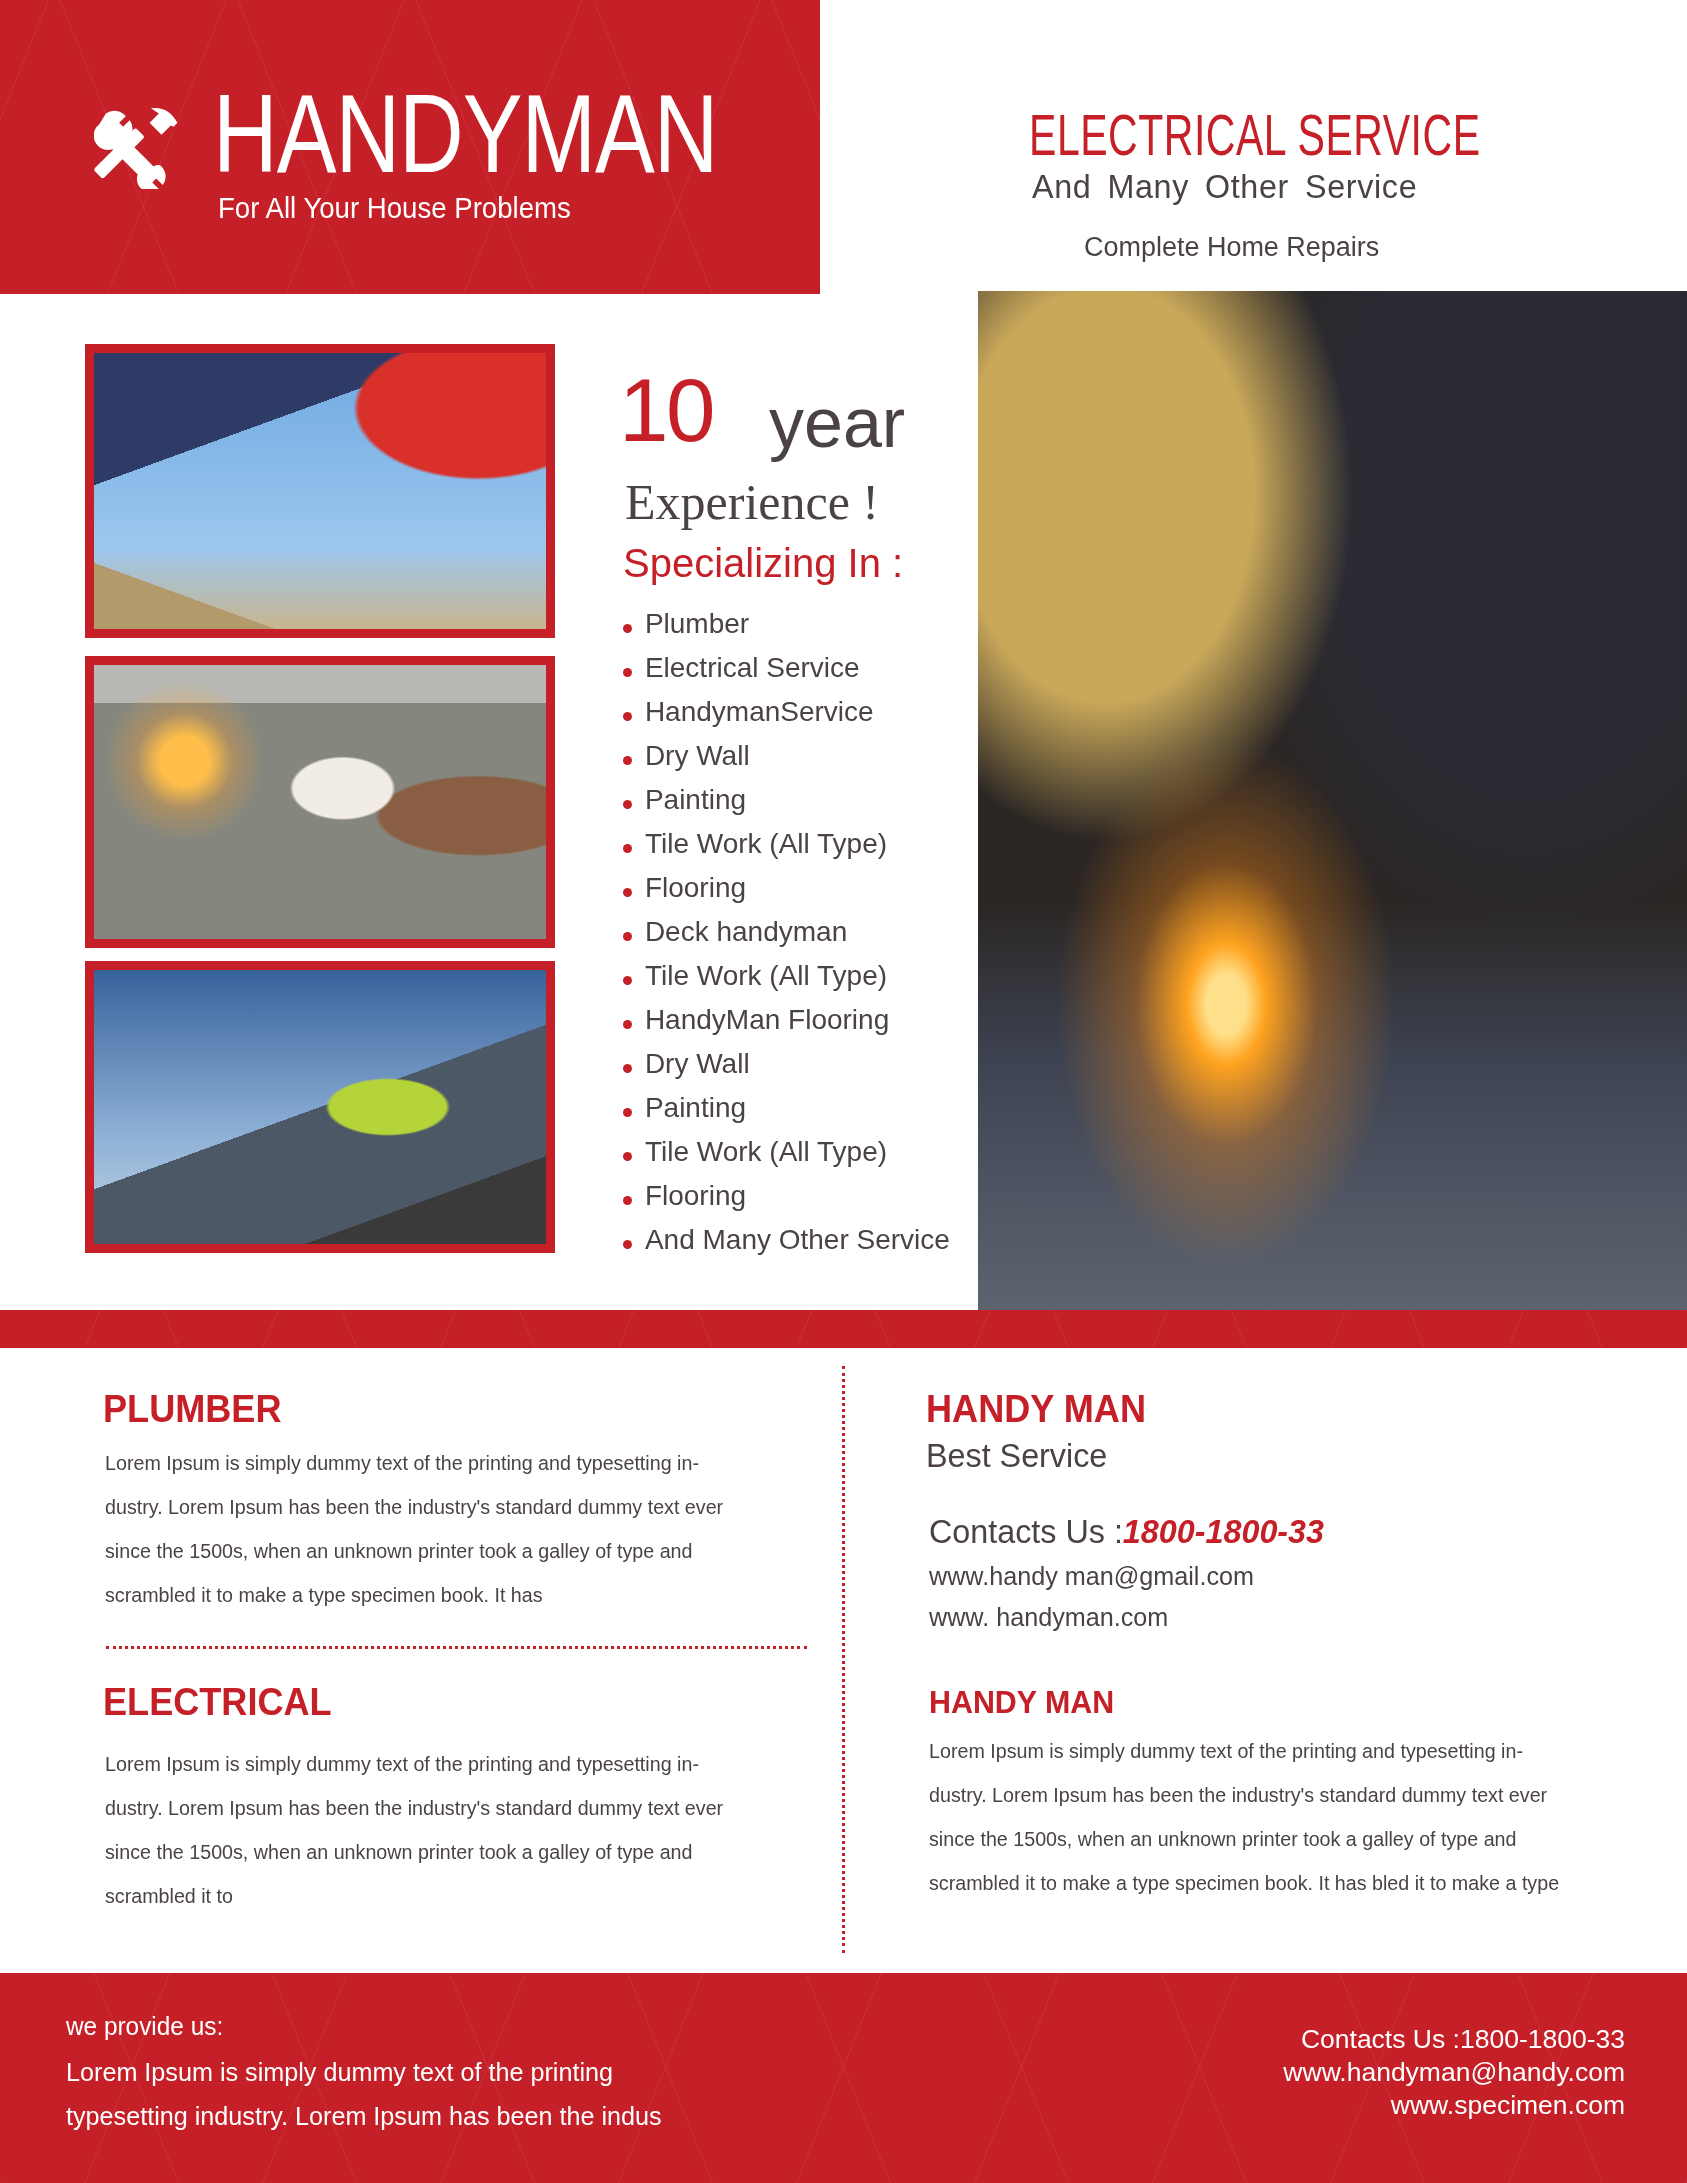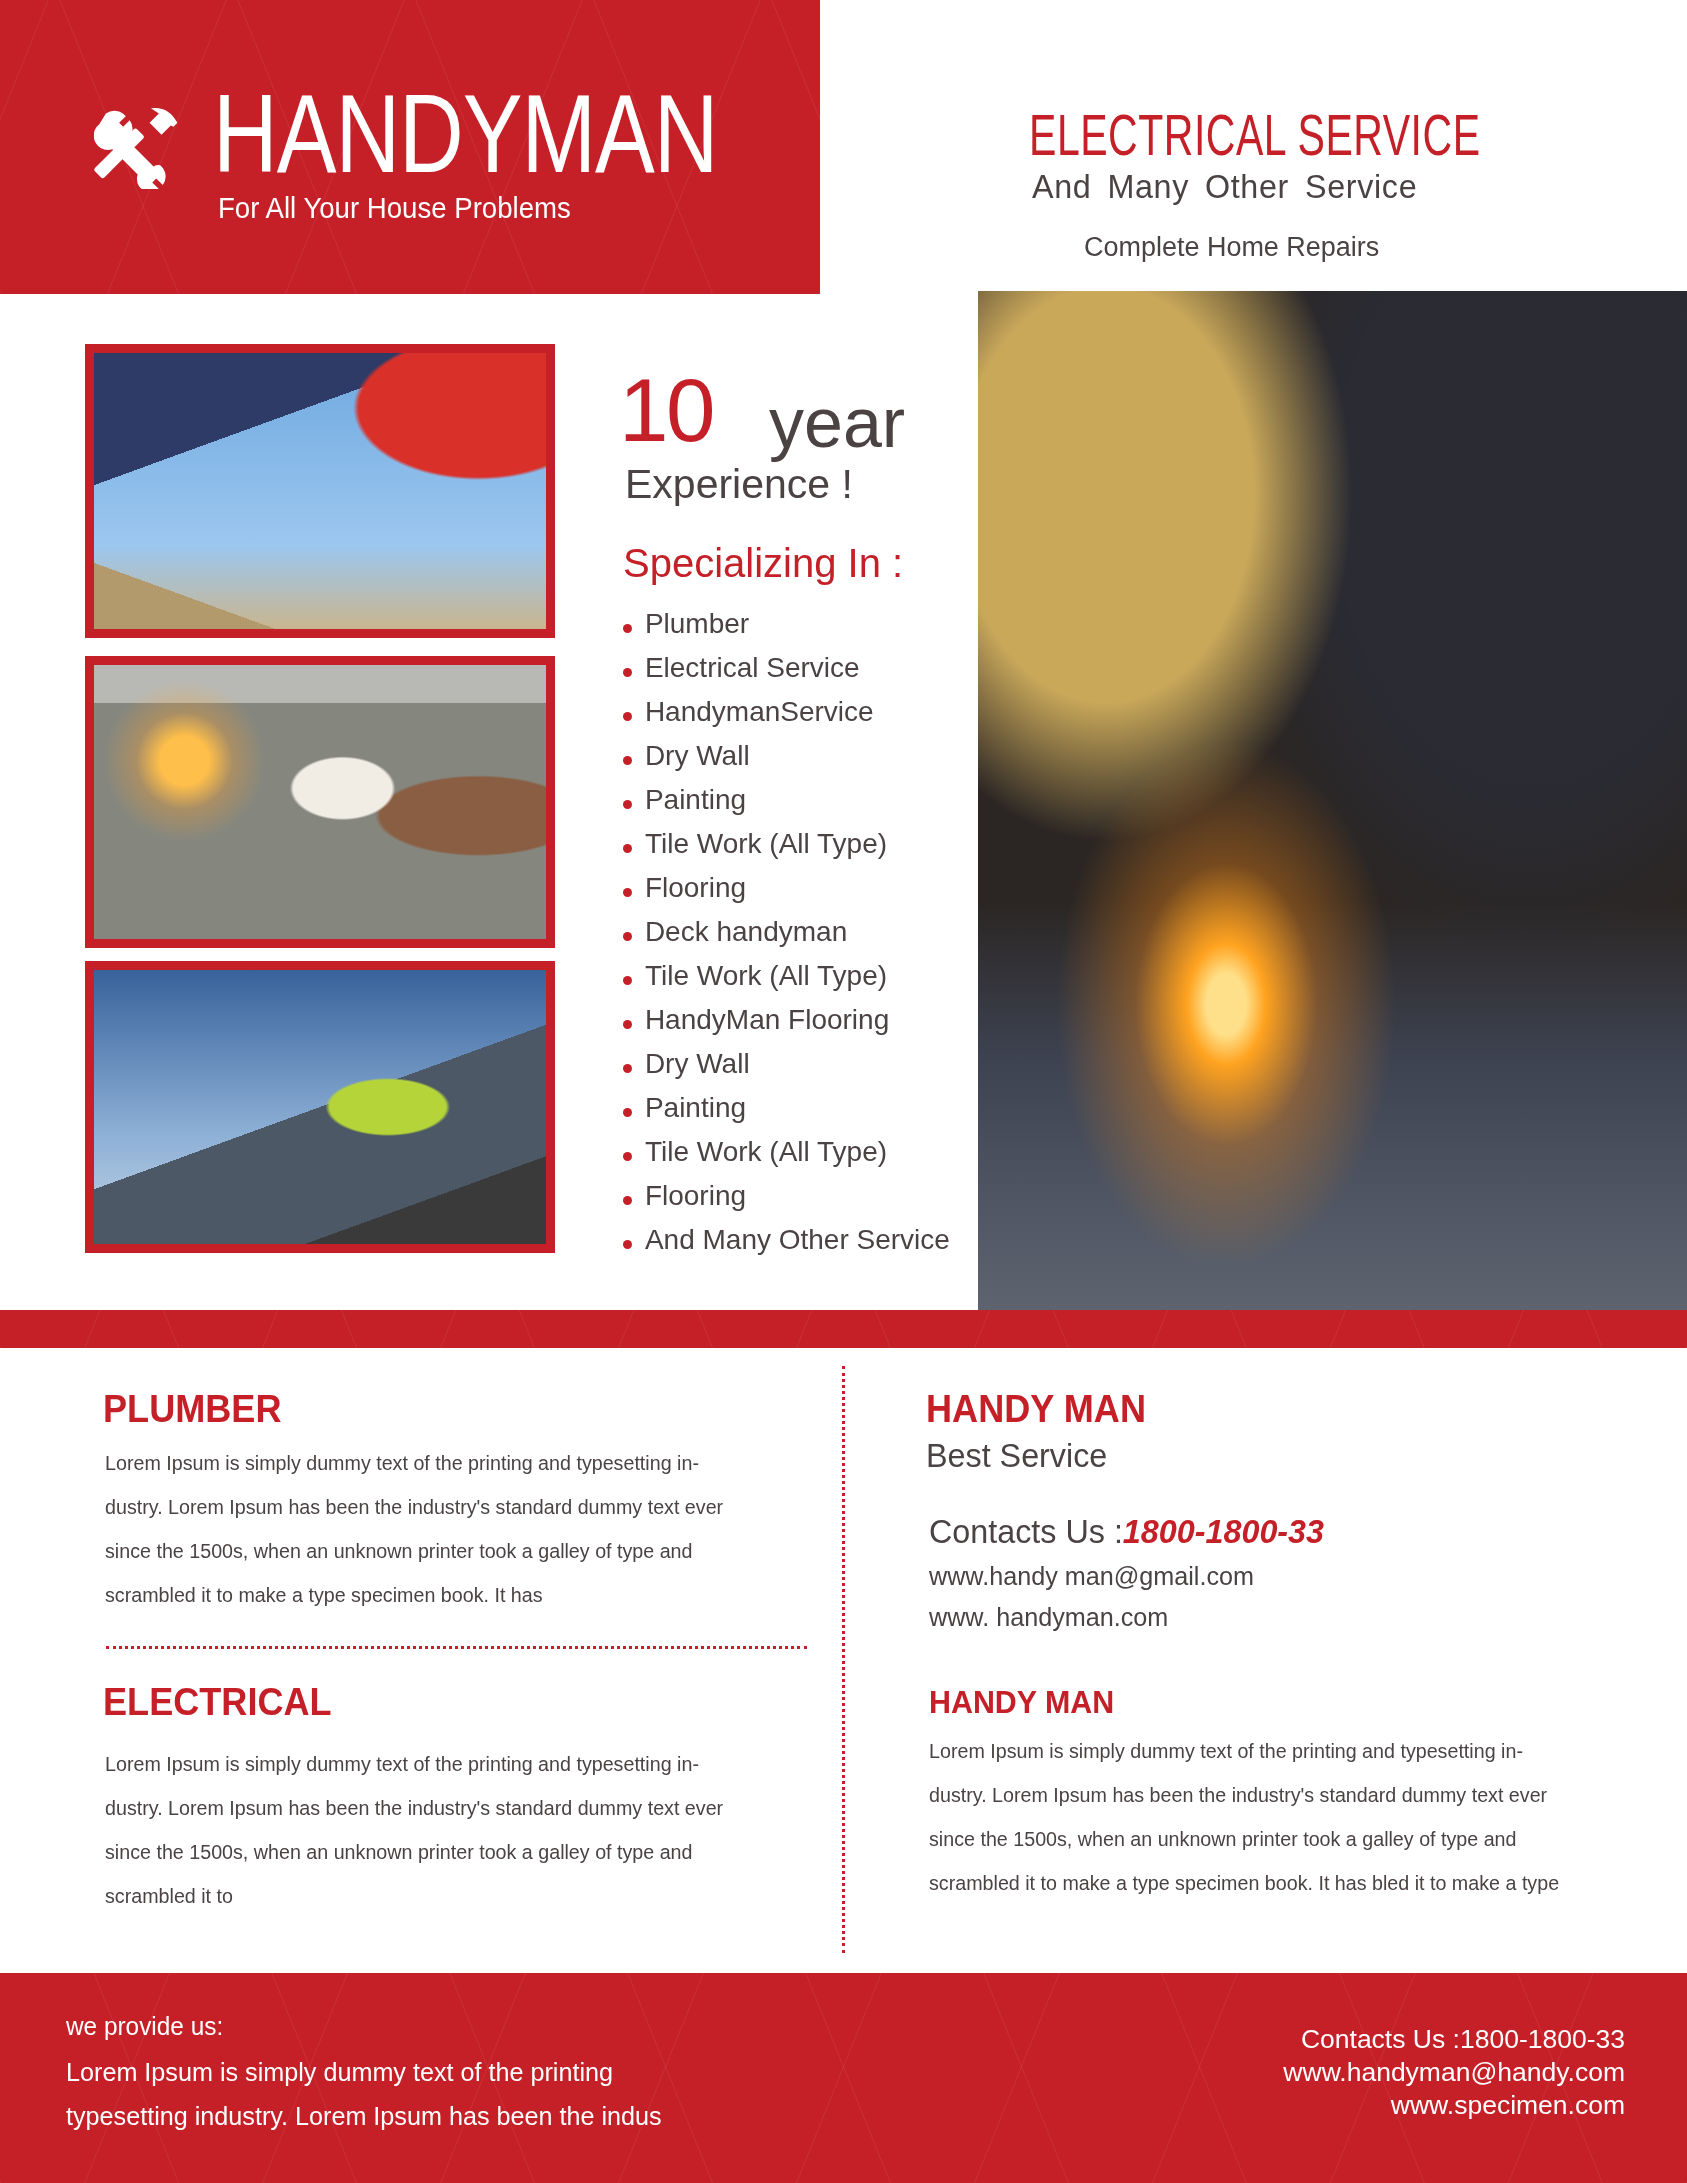--- a/index.html
+++ b/index.html
@@ -36,21 +36,21 @@
       radial-gradient(ellipse at 85% 55%, #8a5e43 0 18%, transparent 19%),
       linear-gradient(180deg, #b8b9b4 0 14%, #85877f 14% 100%); }
   #photo-3 { top:961px; height:292px; background:
       radial-gradient(ellipse at 65% 50%, #b4d43a 0 14%, transparent 15%),
       linear-gradient(160deg, transparent 50%, #4c5866 50% 80%, #3a3a3a 80%),
       linear-gradient(180deg, #38629b 0%, #8db0d6 60%, #c4d6e6 100%); }
 
   
   #exp-number { left:619px; top:367px; font-size:89px; font-weight:normal; color:#c52028; line-height:86px; letter-spacing:-2.6px; }
   #exp-year { left:741px; top:390px; font-size:70px; font-weight:normal; color:#4a4243; line-height:66px;margin-left:28px; }
-  #exp-label { left:625px; top:451px; font-size:41px; color:#4a4243; line-height:66px; white-space:nowrap; }
+  #exp-label { left:625px; top:469px; font-size:50px; color:#4a4243; line-height:66px; white-space:nowrap;font-family:Liberation Serif, serif; }
   #spec-title { left:623px; top:541px; font-size:40px; font-weight:normal; color:#c52028; white-space:nowrap; }
   #spec-list { left:623px; top:602px; list-style:none; }
   #spec-list li { height:44px; font-size:28px; line-height:44px; color:#4a4243; white-space:nowrap; display:flex; align-items:center; }
   #spec-list .bullet { width:9.3px; height:9.3px; border-radius:50%; background:#c52028; margin-right:12.6px; margin-top:9.3px; flex:none; }
 
   
   #photo-main { left:978px; top:291px; width:709px; height:1019px; background:
       radial-gradient(ellipse at 35% 70%, #ffe08a 0 3%, #ffa320 6%, rgba(255,140,20,0.35) 14%, transparent 26%),
       radial-gradient(ellipse at 18% 20%, #c9a85a 0 18%, transparent 30%),
       radial-gradient(ellipse at 78% 20%, #2a2b33 0 25%, transparent 40%),

